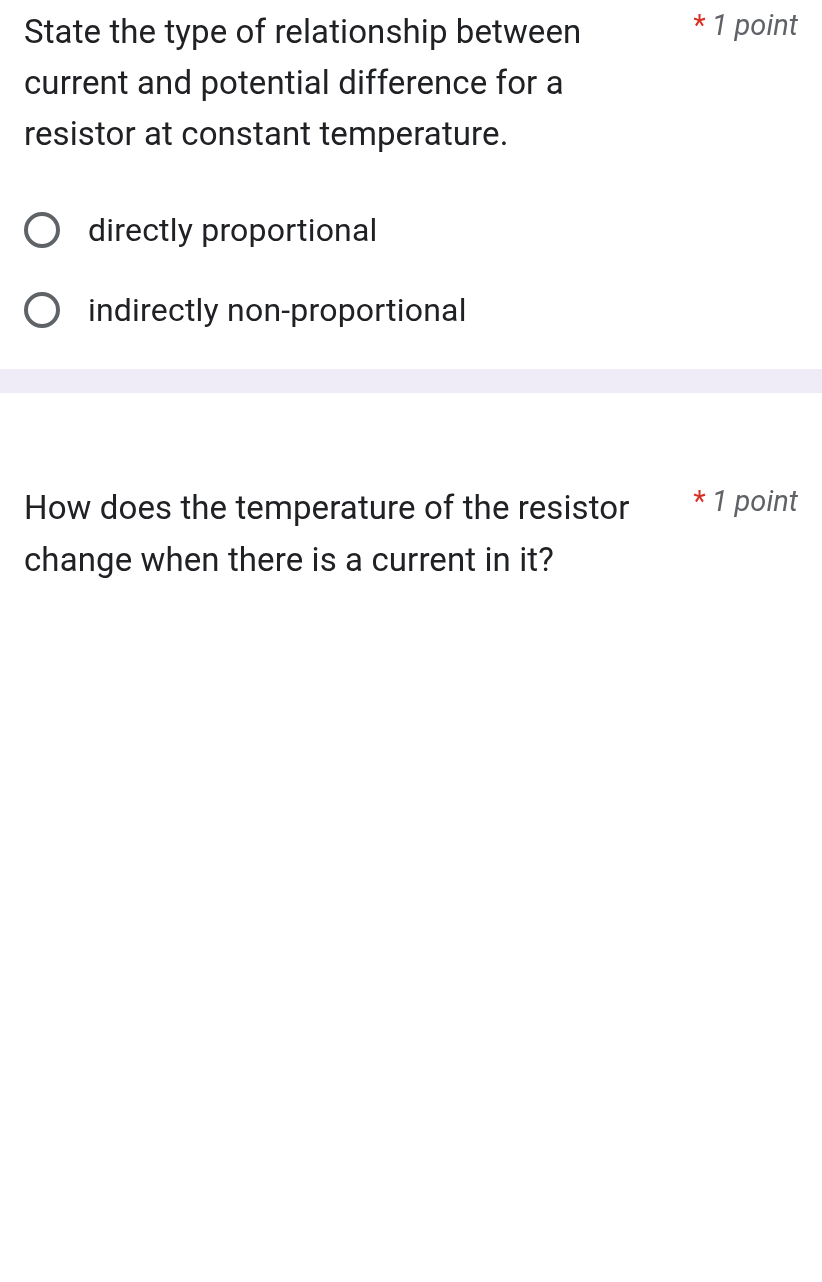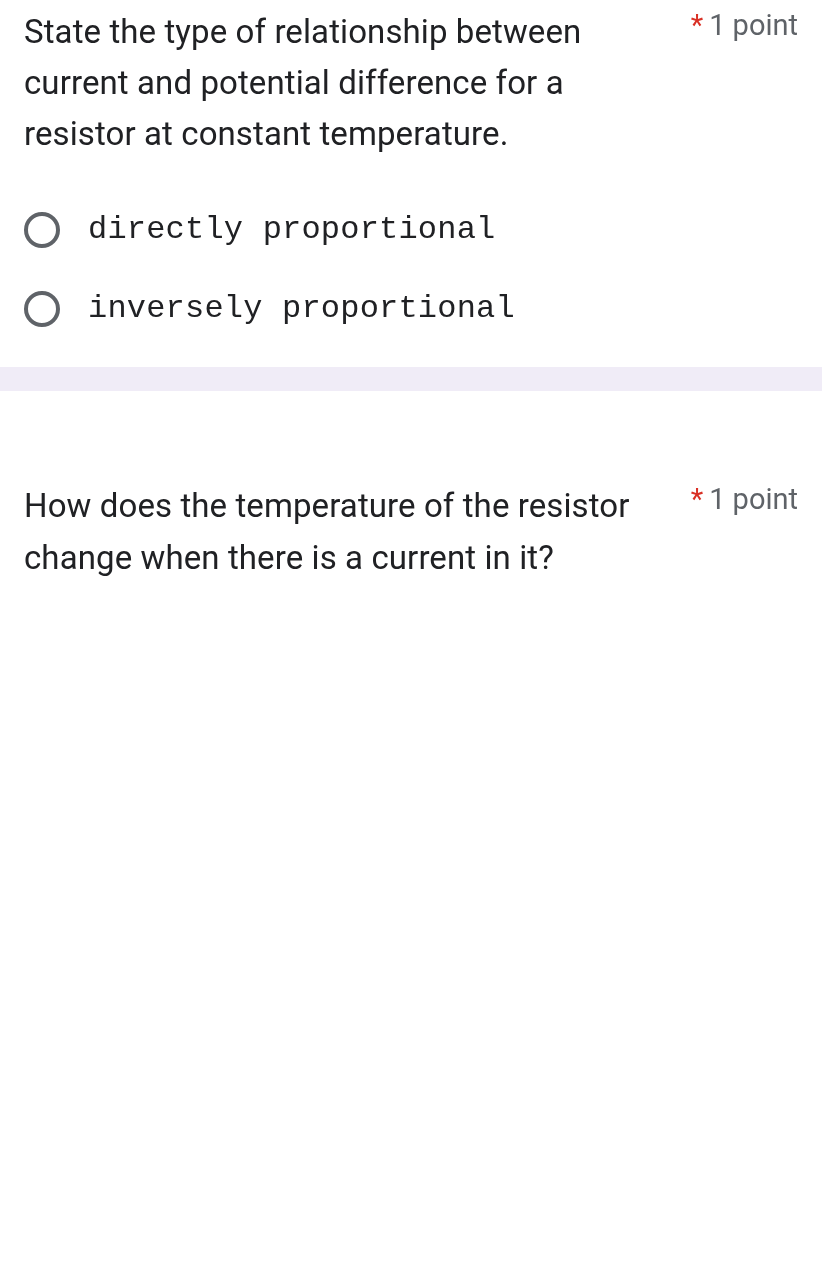--- a/index.html
+++ b/index.html
@@ -35,30 +35,30 @@
   }
   .req {
     color: #d93025;
     font-size: 29px;
     margin-right: 6px;
     vertical-align: top;
   }
   .points {
     color: #5f6368;
     font-size: 29px;
+    font-style: italic;
   }
   .options {
     margin-top: 52px;
   }
   .option {
     display: flex;
     align-items: center;
     margin-bottom: 42px;
     cursor: pointer;
-    font-family: Liberation Mono, monospace;
   }
   .option:last-child { margin-bottom: 0; }
   .radio {
     width: 36px;
     height: 36px;
     border: 4px solid #5f6368;
     border-radius: 50%;
     flex-shrink: 0;
     margin-right: 28px;
   }
@@ -87,21 +87,21 @@
       <span class="req">*</span><span class="points">1 point</span>
     </div>
   </div>
   <div class="options">
     <div class="option">
       <div class="radio"></div>
       <div class="opt-label">directly proportional</div>
     </div>
     <div class="option">
       <div class="radio"></div>
-      <div class="opt-label">inversely proportional</div>
+      <div class="opt-label">indirectly non-proportional</div>
     </div>
   </div>
 </div>
 
 <div class="divider"></div>
 
 <div class="question-card second">
   <div class="q-header">
     <div class="q-text">How does the temperature of the resistor change when there is a current in it?</div>
     <div class="points-wrap">

